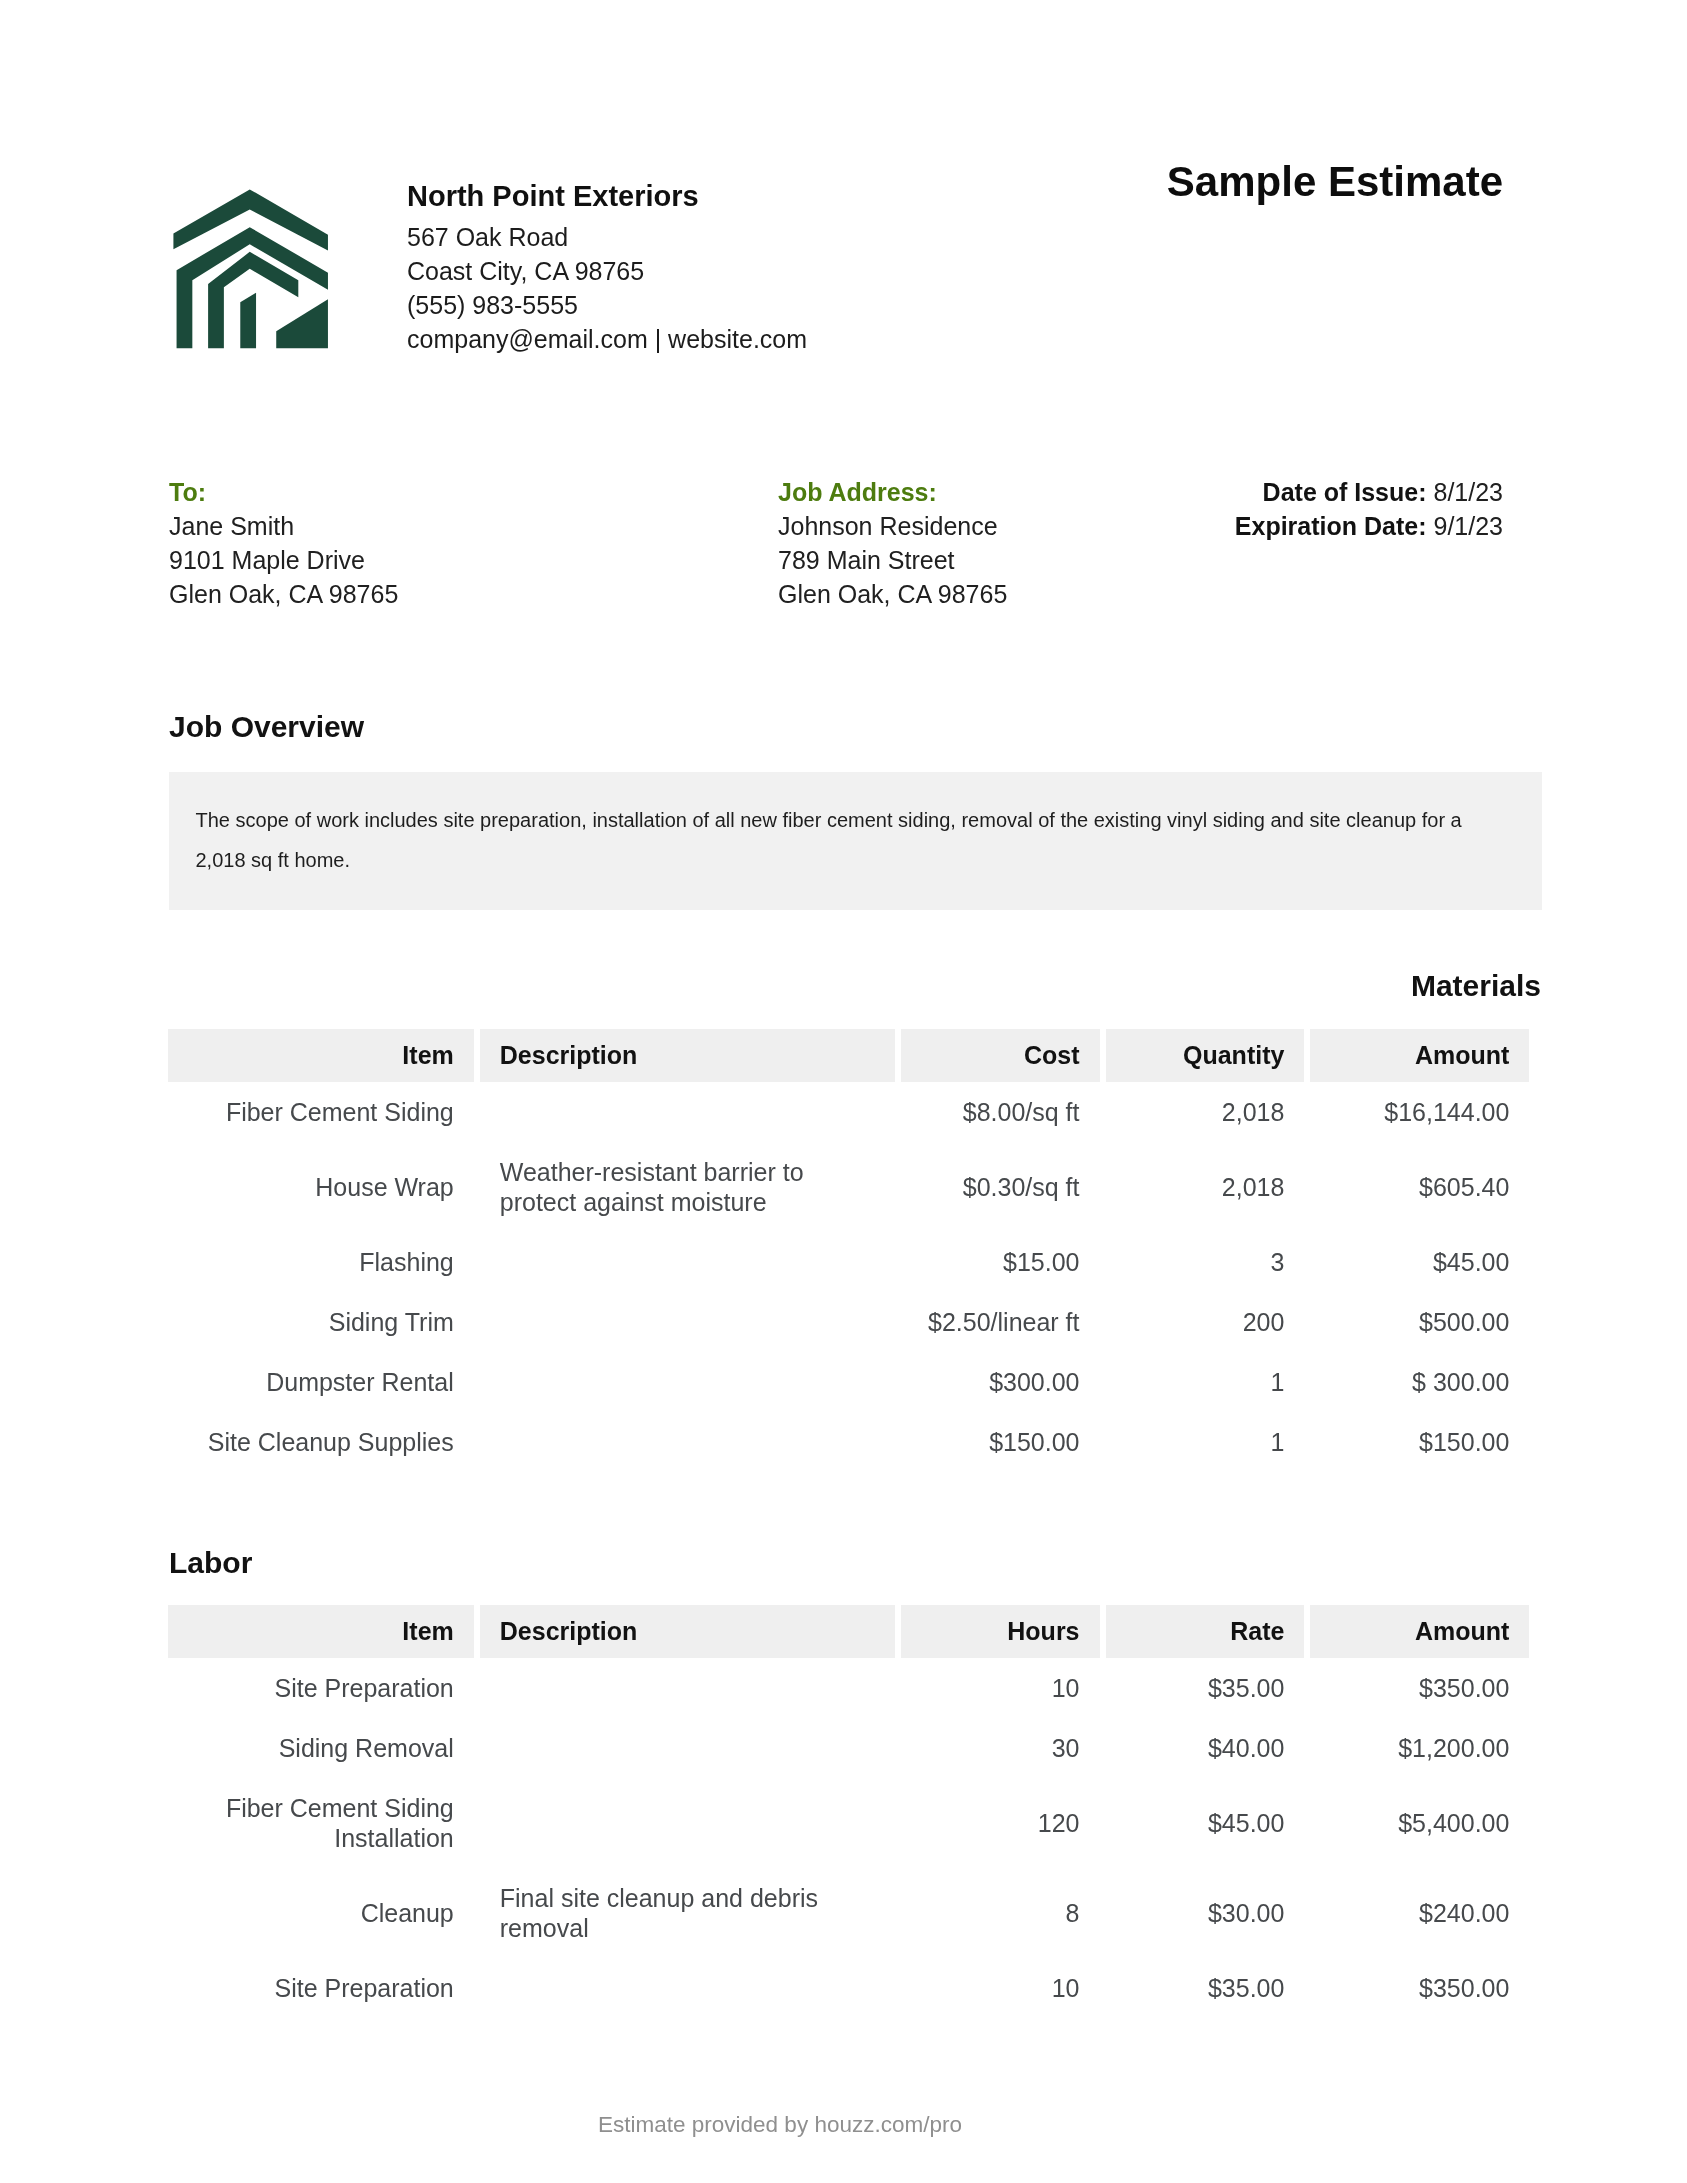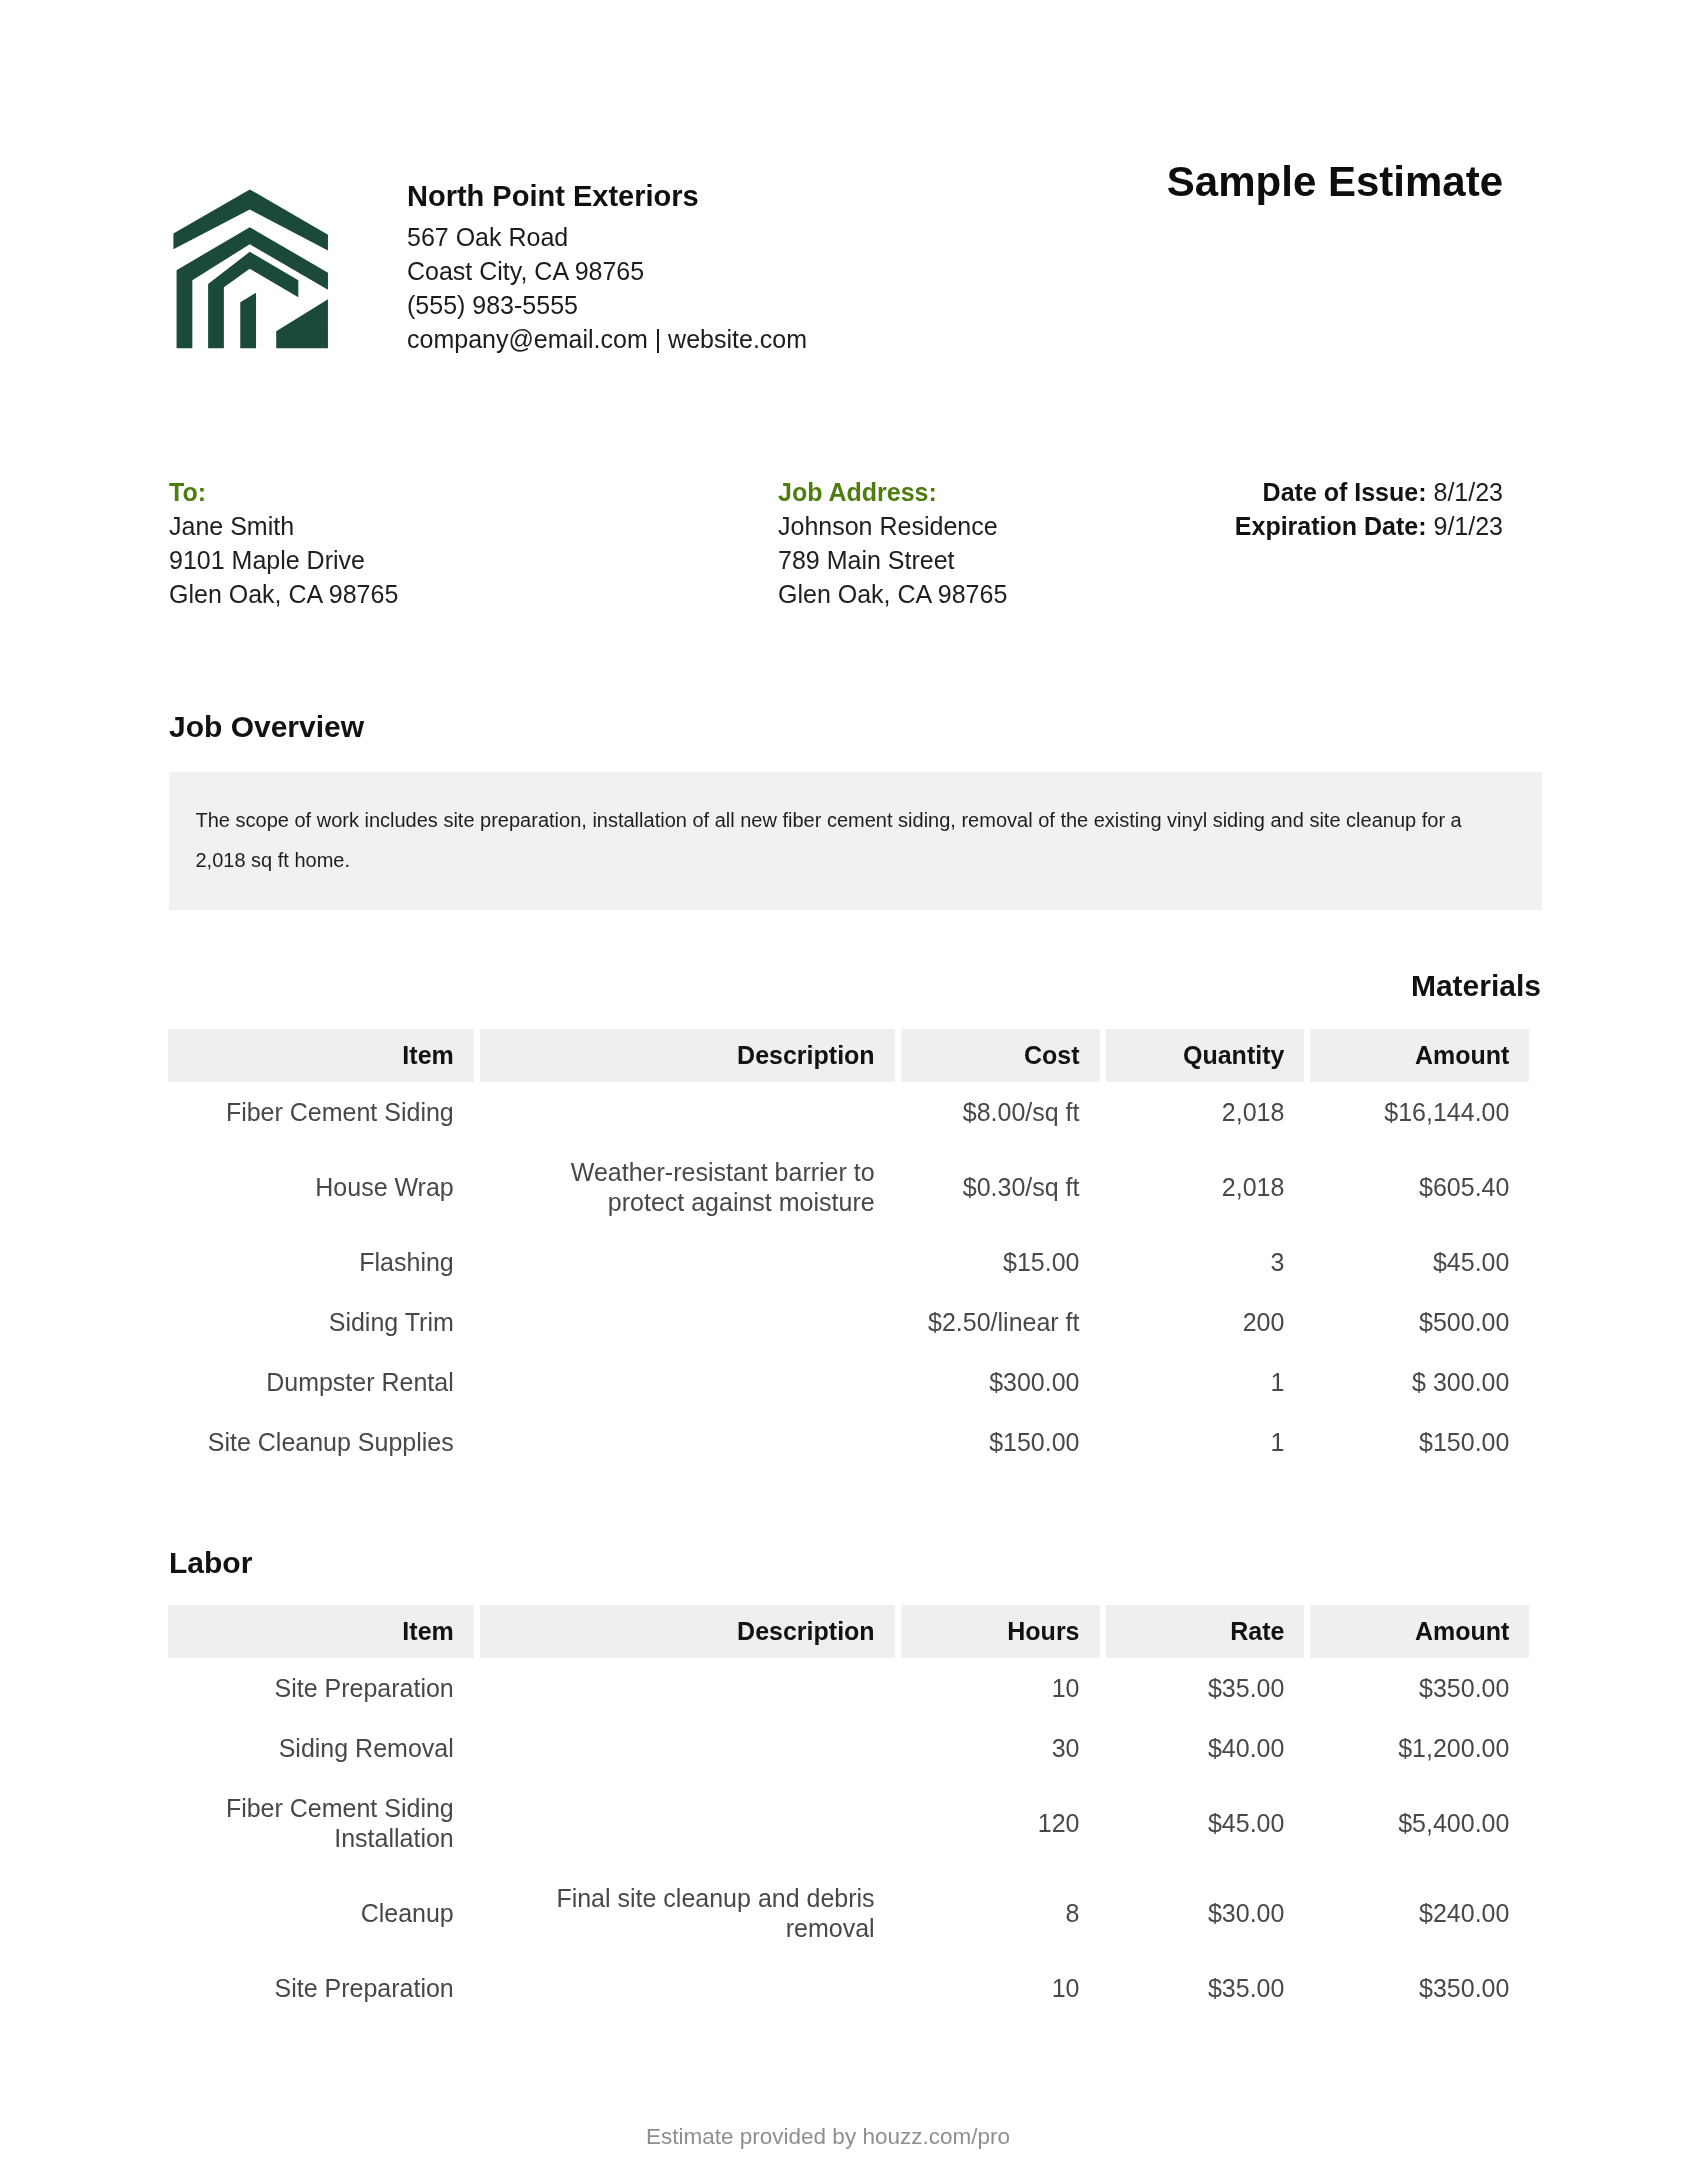--- a/index.html
+++ b/index.html
@@ -37,28 +37,28 @@
 
   
   .materials-heading{margin-top:63px;text-align:right;}
   .labor-heading{margin-top:78px;}
   table.data{border-collapse:separate;border-spacing:6.6px 0;table-layout:fixed;
              width:1373px;margin:29px 0 0 -6.6px;}
   table.data th{background:#efefef;font-size:25px;font-weight:bold;color:#121212;
                 padding:12px 20px;height:26.5px;box-sizing:border-box;}
   table.data td{font-size:25px;color:#46494c;padding:15px 20px;vertical-align:middle;line-height:30px;}
   .c0{width:304px;text-align:right;}
-  .c1{width:413px;text-align:right;}
+  .c1{width:413px;text-align:left;}
   .c2{width:198px;text-align:right;}
   .c3{width:198px;text-align:right;}
   .c4{width:218px;text-align:right;}
 
   
-  .footer{position:absolute;left:0;bottom:33px;width:1560px;text-align:center;
-          font-size:22.5px;color:#8f8f8f;padding-left:48px;}
+  .footer{position:absolute;left:0;bottom:45px;width:1560px;text-align:center;
+          font-size:22.5px;color:#8f8f8f;}
 </style>
 </head>
 <body>
 
 <div class="page">
 
   <div class="top">
     <div class="brand">
       <svg class="logo" viewBox="0 0 260 270" aria-hidden="true">
         <polygon points="7,78 128,8 252,80 252,105 128,40 7,103"></polygon>

